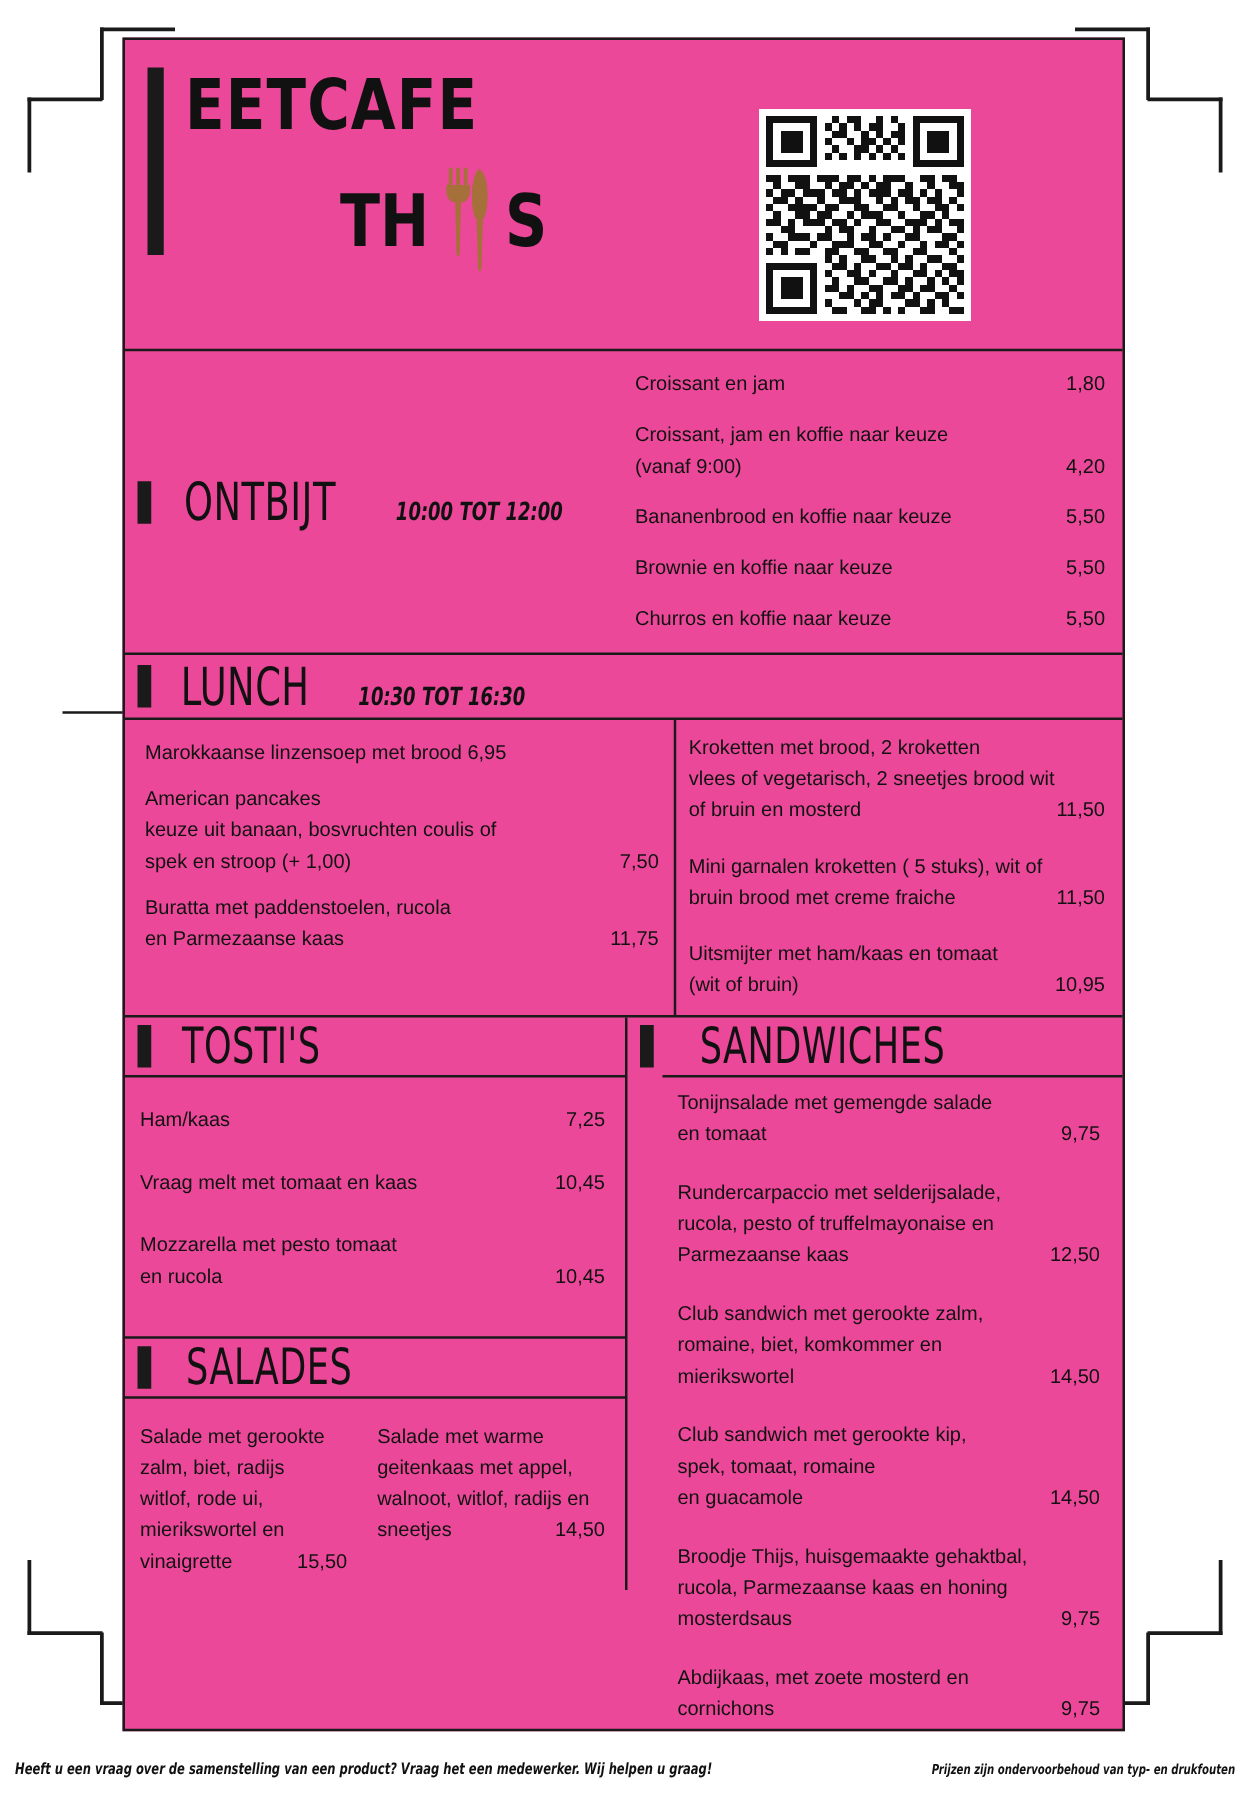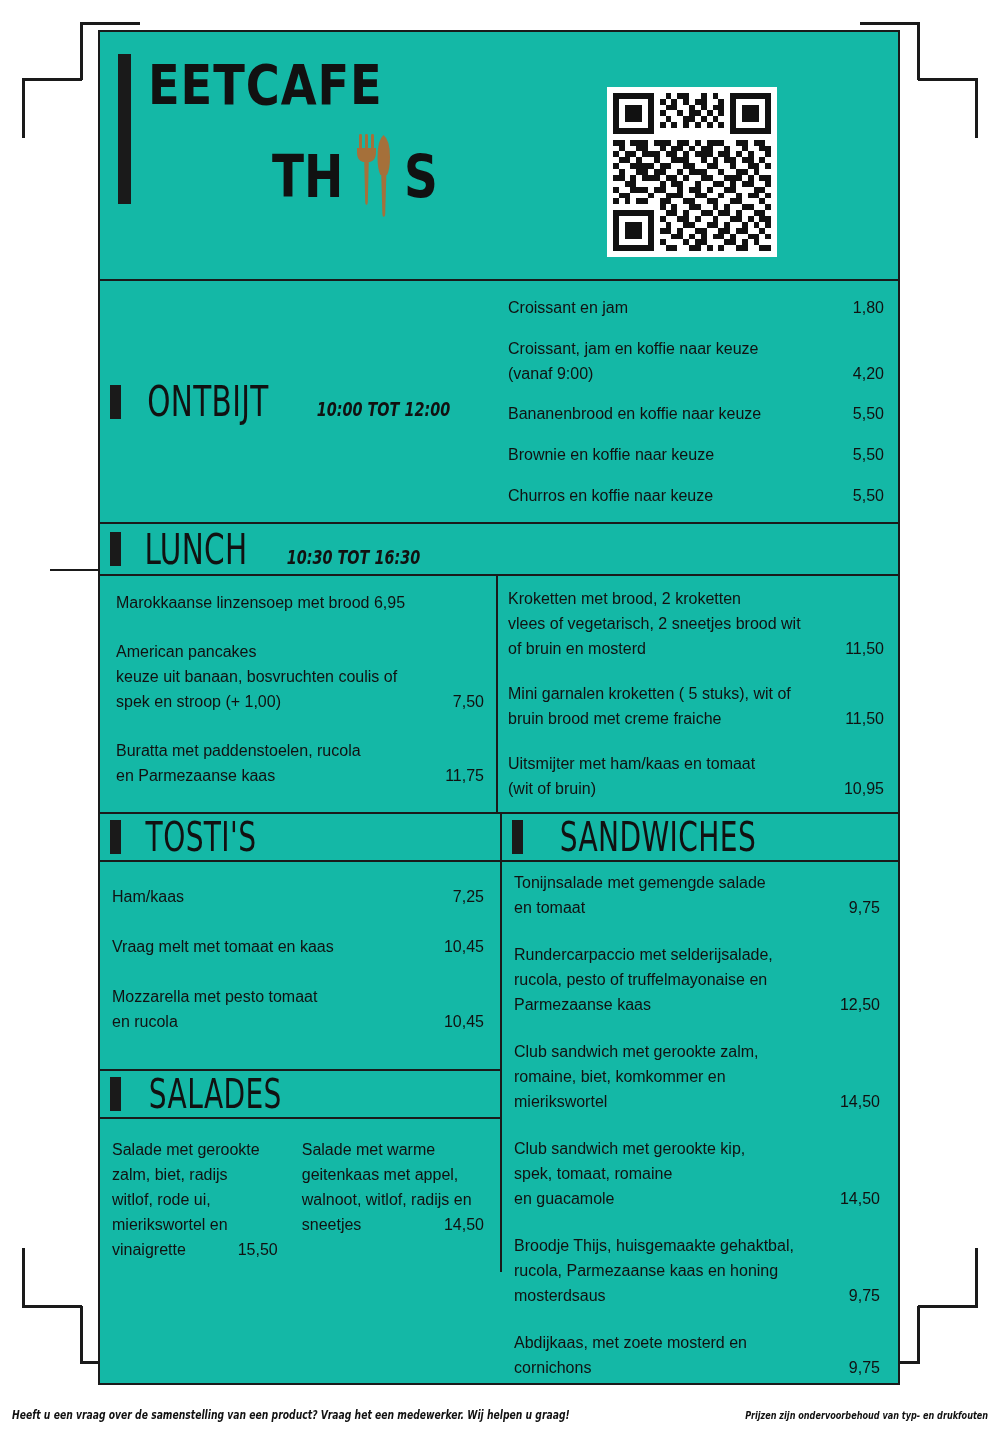--- a/index.html
+++ b/index.html
@@ -48,21 +48,21 @@
   #left-rule {
     position: absolute; left: 50px; top: 569px; width: 52px; height: 2px;
     background: #1a1a1a;
   }
 
   
   #menu-frame {
     position: absolute; left: 98px; top: 30px;
     width: 802px; height: 1355px;
     border: 2px solid #1a1a1a;
-    background: #14b8a6;
+    background: #ec4899;
   }
 
   .row-sep { border-top: 2px solid #1a1a1a; }
   .col-sep { border-left: 2px solid #1a1a1a; }
 
   
   #logo-band { position: relative; height: 247px; }
   #logo-bar {
     position: absolute; left: 18px; top: 22px;
     width: 13px; height: 150px; background: #1a1a1a;
@@ -111,33 +111,33 @@
 
   
   .item { font-size: 16px; line-height: 25px; color: #111; }
   .item .line { display: flex; justify-content: space-between; align-items: baseline; }
   .item .desc { }
   .item .price { white-space: nowrap; padding-left: 10px; }
 
   
   #lunch-head { height: 52px; display: flex; align-items: center; padding-left: 10px; }
   #lunch-body { display: flex; height: 238px; }
-  #lunch-left { width: 396px; padding: 14px 12px 10px 16px; display: flex; flex-direction: column; gap: 24px; }
+  #lunch-left { width: 439px; padding: 14px 12px 10px 16px; display: flex; flex-direction: column; gap: 12px; }
   #lunch-right { flex: 1; padding: 10px 14px 10px 10px; display: flex; flex-direction: column; gap: 20px; }
 
   
   #split { display: flex; height: 460px; }
   #split-left { width: 400px; display: flex; flex-direction: column; }
   #split-right { flex: 1; display: flex; flex-direction: column; }
 
   .panel-head { height: 54px; display: flex; align-items: center; padding-left: 10px; }
   .panel-head .sec-name { font-size: 40px; }
   #tosti-items { height: 238px; padding: 22px 16px 10px 12px; display: flex; flex-direction: column; gap: 25px; }
   #salades-items { flex: 1; padding: 18px 16px 10px 12px; display: flex; flex-direction: row; gap: 24px; }
-  #sandwich-items { flex: 1; padding: 8px 18px 8px 12px; display: flex; flex-direction: column; gap: 22px; }
+  #sandwich-items { flex: 1; padding: 8px 18px 8px 12px; display: flex; flex-direction: column; gap: 22px; margin-left: 28px; }
 
   
   .footer-note {
     position: absolute; bottom: 24px;
     font-family: "Liberation Sans Narrow", "DejaVu Sans Condensed", "Liberation Sans", sans-serif;
     font-style: italic; font-weight: 700; font-size: 12.5px; color: #111;
     transform: scaleX(0.82); transform-origin: left bottom; white-space: nowrap;
   }
   #footer-left { left: 12px; }
   #footer-right { right: 12px; transform-origin: right bottom; font-size: 11px; }

